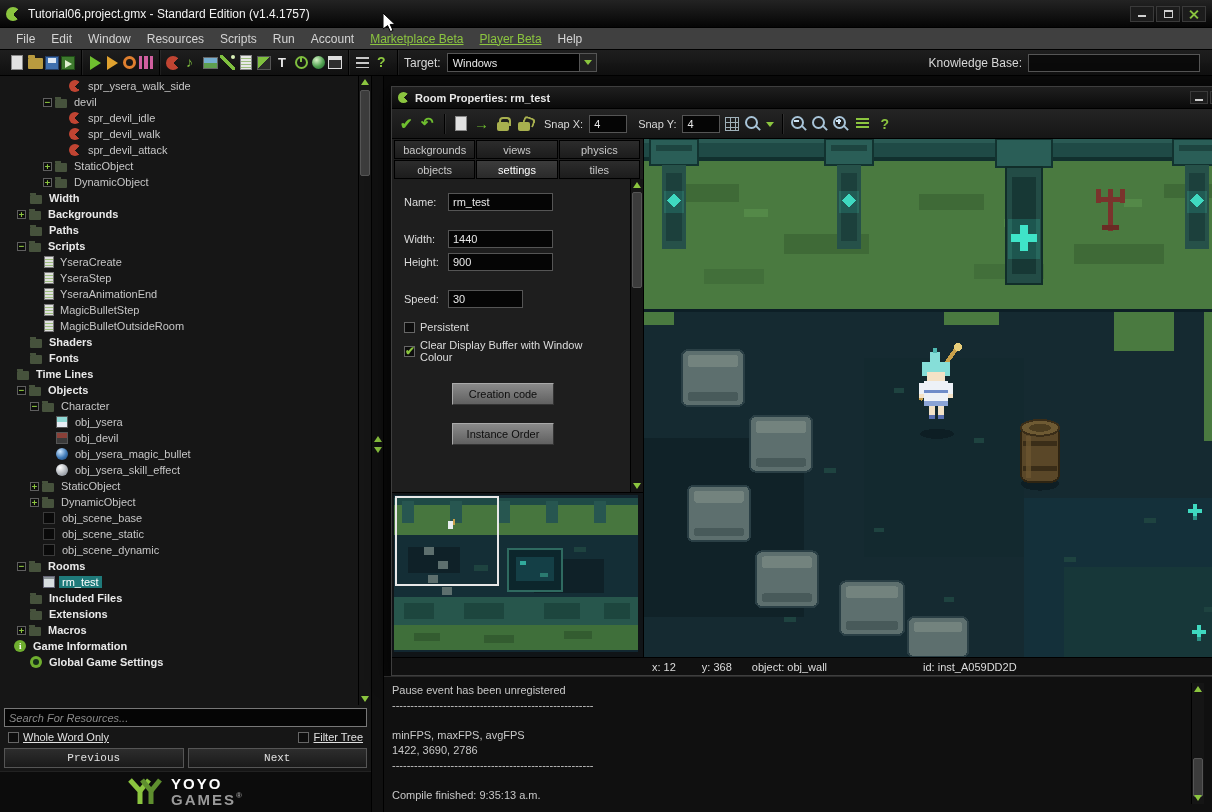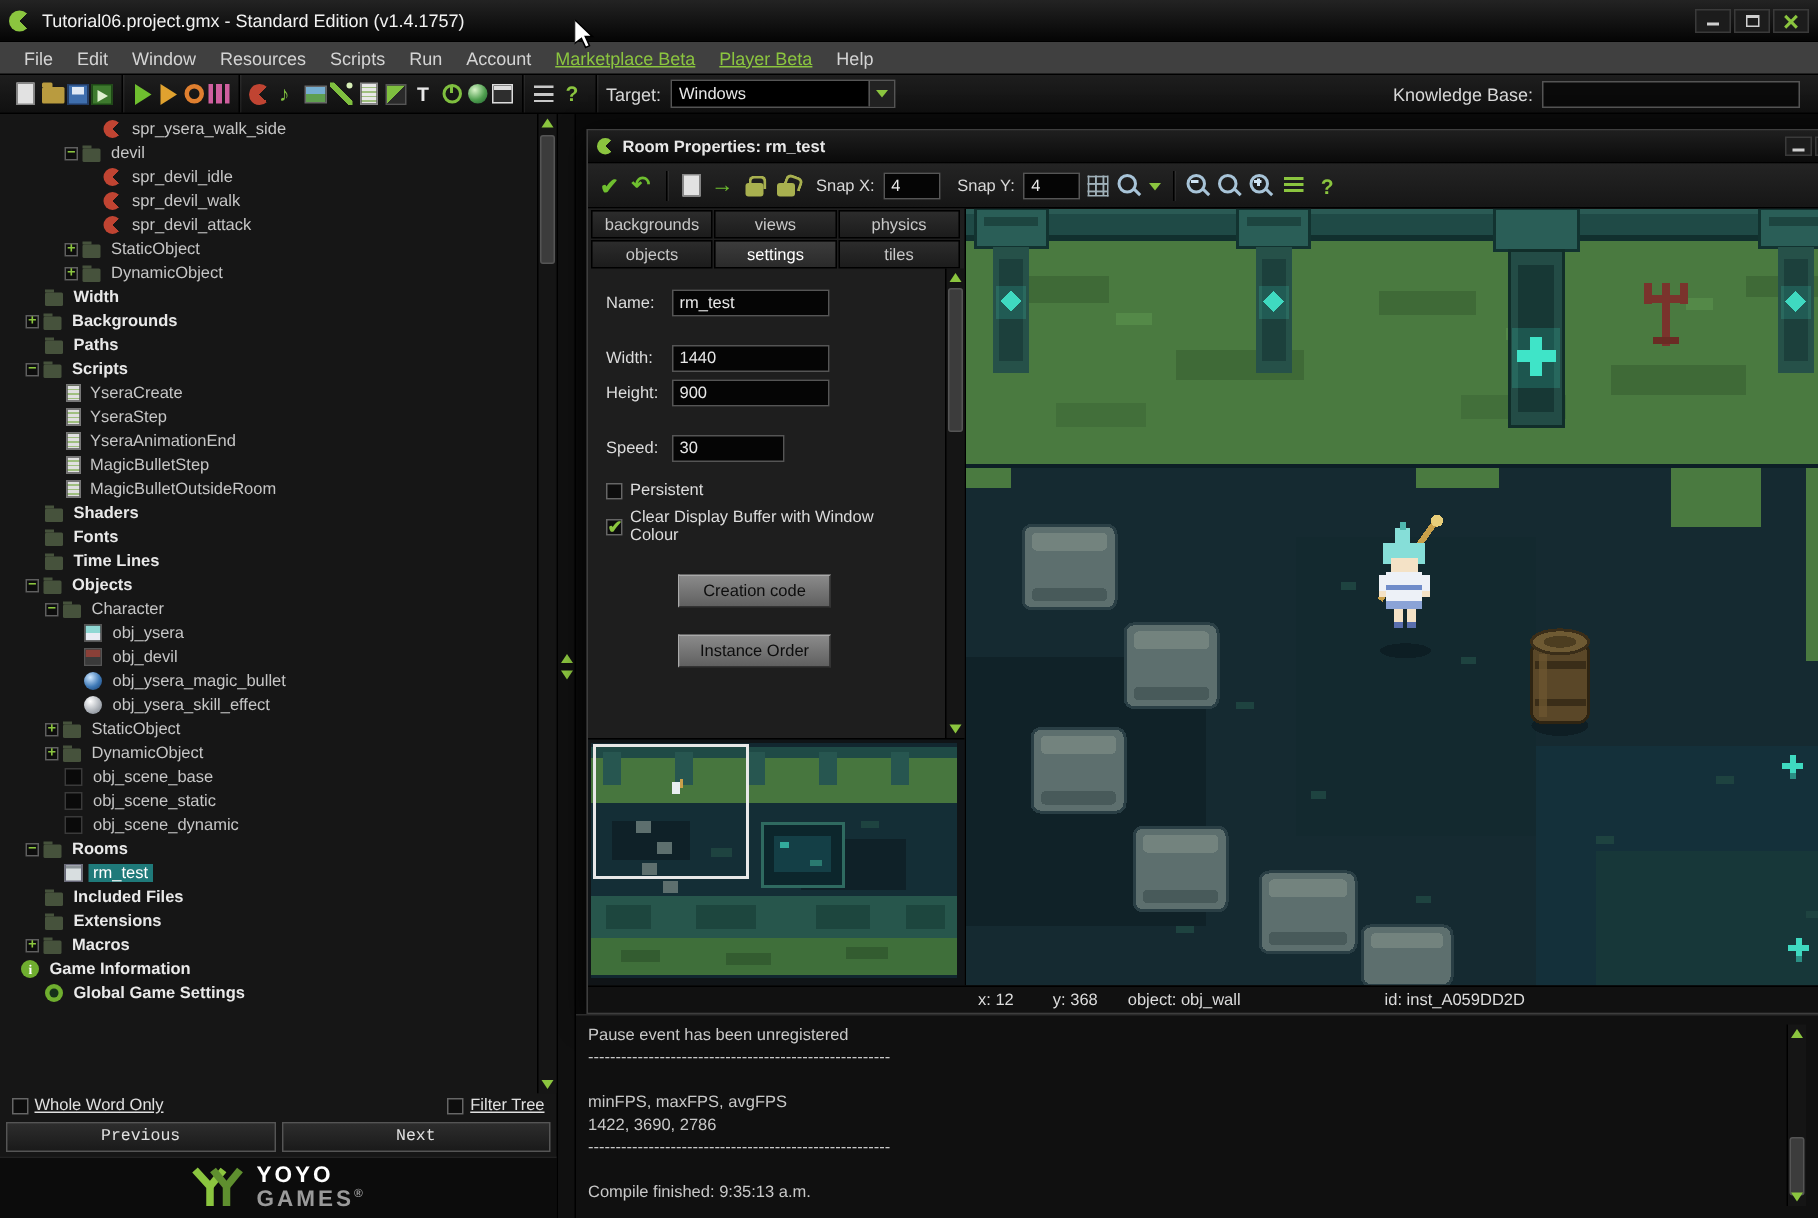--- a/index.html
+++ b/index.html
@@ -351,21 +351,21 @@
             <div class="tree-row" style="padding-left: 17px;">
               <span class="expander-spacer"></span>
               <span class="t-ico ico-folder"></span>
               <span class="t-label bold">Shaders</span>
             </div>
             <div class="tree-row" style="padding-left: 17px;">
               <span class="expander-spacer"></span>
               <span class="t-ico ico-folder"></span>
               <span class="t-label bold">Fonts</span>
             </div>
-            <div class="tree-row" style="padding-left: 17px;">
+            <div class="tree-row" style="padding-left: 4px;">
               <span class="expander-spacer"></span>
               <span class="t-ico ico-folder"></span>
               <span class="t-label bold">Time Lines</span>
             </div>
             <div class="tree-row" style="padding-left: 17px;">
               <span class="expander">−</span>
               <span class="t-ico ico-folder"></span>
               <span class="t-label bold">Objects</span>
             </div>
             <div class="tree-row" style="padding-left: 30px;">
@@ -453,20 +453,21 @@
               <span class="t-ico ico-gear"></span>
               <span class="t-label bold">Global Game Settings</span>
             </div>
           </div>
         <div class="vscroll tree-scroll">
           <span class="arrow up"></span>
           <span class="thumb" style="top:14px;height:86px"></span>
           <span class="arrow down"></span>
         </div>
       </div>
+      <input class="search-input" placeholder="Search For Resources..." style="">
       <div class="check-row">
         <span class="checkbox"></span>
         <span class="check-label">Whole Word Only</span>
         <span class="flex"></span>
         <span class="checkbox"></span>
         <span class="check-label">Filter Tree</span>
       </div>
       <div class="btn-row">
         <button class="dk-btn">Previous</button>
         <button class="dk-btn">Next</button>

